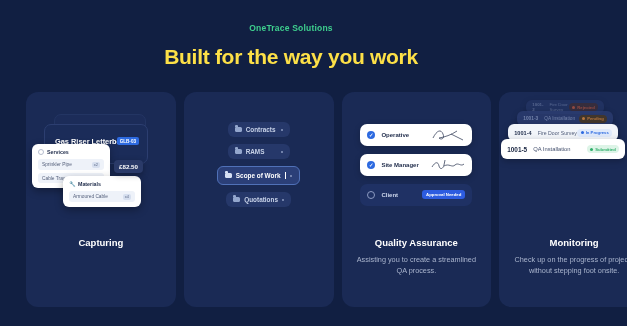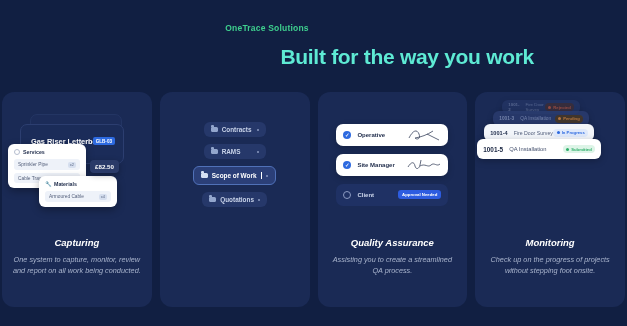--- a/index.html
+++ b/index.html
@@ -2,34 +2,34 @@
 <html><head>
 <meta charset="utf-8">
 <style>
   * { box-sizing: border-box; margin: 0; padding: 0; }
   html, body {
     width: 627px; height: 326px;
     background: #111f42;
     font-family: "Liberation Sans", sans-serif;
     overflow: hidden;
   }
-  .page { position: relative; width: 534px; height: 326px; background: #111f42; }
+  .page { position: relative; width: 534px; height: 326px; background: #111f42; margin-left: 24px; }
 
   
   .eyebrow {
     text-align: center;
     color: #3ecf8e;
     font-size: 8.5px;
     font-weight: bold;
     letter-spacing: .2px;
     padding-top: 23px;
   }
   .headline {
-    text-align: right;
-    color: #5eead4;
+    text-align: center;
+    color: #fde047;
     font-size: 21px;
     font-weight: bold;
     letter-spacing: -.3px;
     margin-top: 12px;
   }
 
   
   .cards {
     position: absolute;
     top: 92px; left: 0;
@@ -43,21 +43,21 @@
     flex: 1 1 0;
     background: #1a2a55;
     border-radius: 12px;
     overflow: hidden;
   }
   .art {
     position: relative;
     height: 145px;
     width: 100%;
   }
-  .caption { text-align: center; padding: 0 10px; font-style: italic; }
+  .caption { text-align: center; padding: 0 10px; }
   .caption h3 {
     color: #ffffff;
     font-size: 9.5px;
     font-weight: bold;
     margin-bottom: 6px;
   }
   .caption p {
     color: #a9b4cd;
     font-size: 7.3px;
     line-height: 1.55;
@@ -298,21 +298,20 @@
             <span class="t">Armoured Cable</span>
             <span class="q">x4</span>
           </div>
         </div>
 
         <div class="pricetag">£82.50</div>
       </div>
 
       <div class="caption">
         <h3>Capturing</h3>
-        <p>One system to capture, monitor, review and report on all work being conducted.</p>
       </div>
     </div>
 
     <div class="card">
       <div class="art">
         <div class="pills">
 
           <div class="pill">
             <span class="fold"></span>
             <span class="plbl">Contracts</span>

